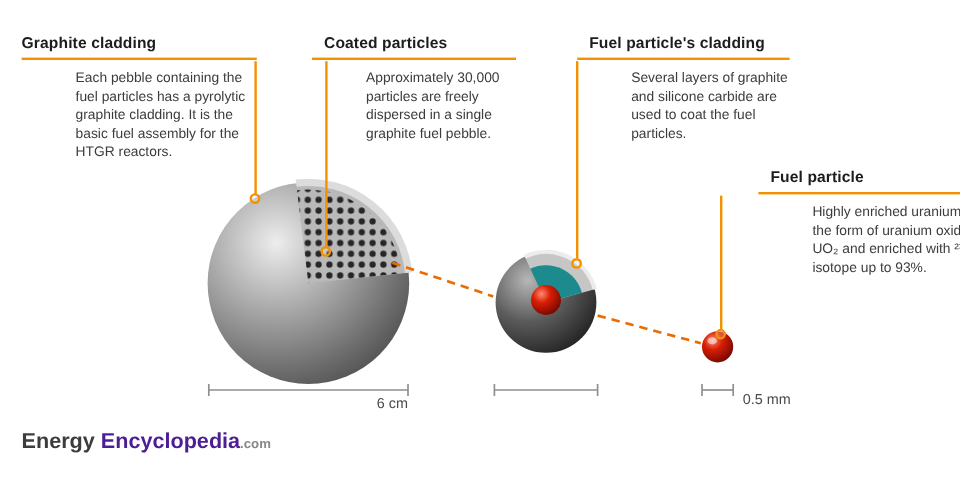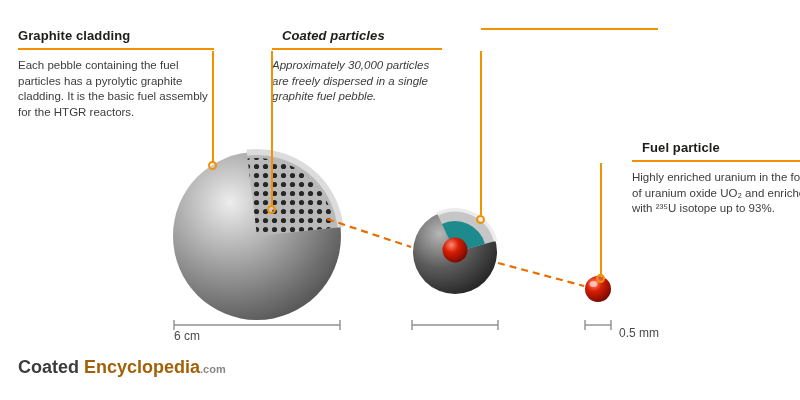--- a/index.html
+++ b/index.html
@@ -3,27 +3,27 @@
 <meta charset="utf-8">
 <style>
   html,body{margin:0;padding:0;}
   body{font-family:"Liberation Sans","DejaVu Sans",sans-serif;background:#e9e9e9;}
   .stage{position:relative;width:800px;height:400px;background:#ffffff;overflow:hidden;}
   .scene{position:absolute;left:0;top:0;}
   .anno{position:absolute;}
   .anno-title{font-size:13px;font-weight:700;color:#1d1d1b;margin:0 0 5px 0;letter-spacing:.1px;}
   .anno-title.indent{padding-left:10px;}
   .anno-rule{border-top:2px solid #f39200;height:0;}
-  .anno-body{padding-top:8px;font-size:11.5px;line-height:1.35;color:#3c3c3b;}
+  .anno-body{padding-top:8px;font-size:11.5px;line-height:1.35;color:#3c3c3b;margin-left:45px;}
   .leader{position:absolute;width:2px;background:#f39200;}
   .leader-dot{position:absolute;width:9px;height:9px;border:2px solid #f39200;border-radius:50%;background:rgba(255,255,255,.25);box-sizing:border-box;}
   .dim-label{position:absolute;font-size:12px;color:#4a4a49;}
-  .center{text-align:left;}
+  .center{text-align:right;}
   .logo{position:absolute;left:18px;top:357px;font-weight:700;font-size:18px;color:#3c3c3b;cursor:pointer;}
-  .logo .enc{color:#a16207;margin-left:5px;}
+  .logo .enc{color:#4c1d95;margin-left:5px;}
   .logo .tld{font-size:11px;color:#878786;}
 </style>
 </head>
 <body>
 
 <div class="stage">
 
   <svg class="scene" width="800" height="400" viewBox="0 0 800 400">
     <defs>
       <radialGradient id="gBig" cx="0.34" cy="0.30" r="0.85">
@@ -78,40 +78,42 @@
   </svg>
 
   <div class="anno" style="left:18px;top:28px;width:196px;">
     <div class="anno-title">Graphite cladding</div>
     <div class="anno-rule"></div>
     <div class="anno-body">Each pebble containing the fuel particles has a pyrolytic graphite cladding. It is the basic fuel assembly for the HTGR reactors.</div>
   </div>
   <div class="leader" style="left:212px;top:51px;height:111px;"></div>
   <div class="leader-dot" style="left:208px;top:161px;"></div>
 
-  <div class="anno" style="left:272px;top:28px;width:170px;font-style:italic;">
+  <div class="anno" style="left:260px;top:28px;width:170px;">
     <div class="anno-title indent">Coated particles</div>
     <div class="anno-rule"></div>
     <div class="anno-body">Approximately 30,000 particles are freely dispersed in a single graphite fuel pebble.</div>
   </div>
   <div class="leader" style="left:271px;top:51px;height:154px;"></div>
   <div class="leader-dot" style="left:267px;top:205px;"></div>
 
   <div class="anno" style="left:481px;top:28px;width:177px;">
+    <div class="anno-title indent">Fuel particle's cladding</div>
     <div class="anno-rule"></div>
+    <div class="anno-body">Several layers of graphite and silicone carbide are used to coat the fuel particles.</div>
   </div>
   <div class="leader" style="left:480px;top:51px;height:164px;"></div>
   <div class="leader-dot" style="left:476px;top:215px;"></div>
 
   <div class="anno" style="left:632px;top:140px;width:184px;">
     <div class="anno-title indent">Fuel particle</div>
     <div class="anno-rule"></div>
     <div class="anno-body">Highly enriched uranium in the form of uranium oxide UO₂ and enriched with ²³⁵U isotope up to 93%.</div>
   </div>
   <div class="leader" style="left:600px;top:163px;height:112px;"></div>
   <div class="leader-dot" style="left:596px;top:274px;"></div>
 
   <div class="dim-label center" style="left:174px;top:329px;width:166px;">6 cm</div>
   <div class="dim-label" style="left:619px;top:326px;">0.5 mm</div>
 
-  <div class="logo"><span>Coated</span><span class="enc">Encyclopedia</span><span class="tld">.com</span></div>
+  <div class="logo"><span>Energy</span><span class="enc">Encyclopedia</span><span class="tld">.com</span></div>
 
 </div>
 
 </body></html>

